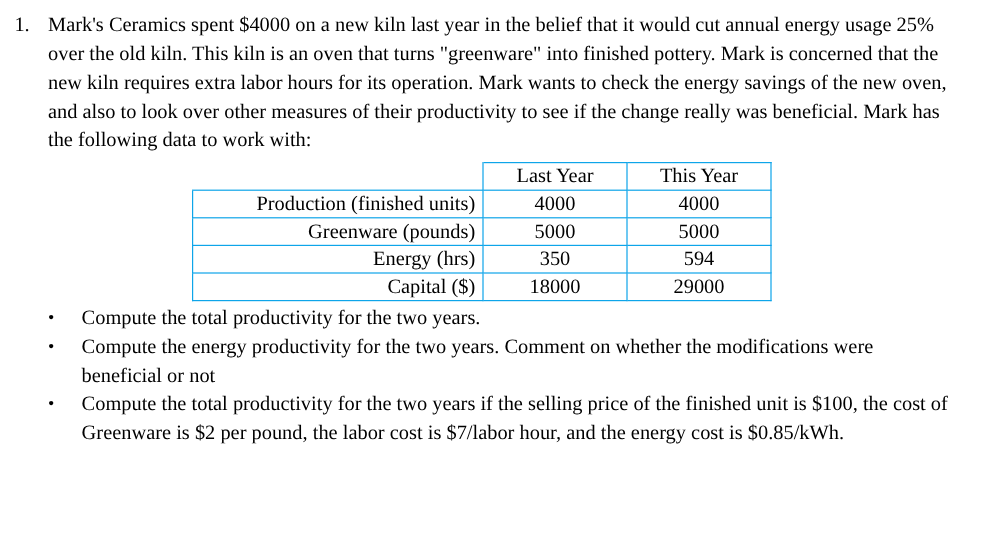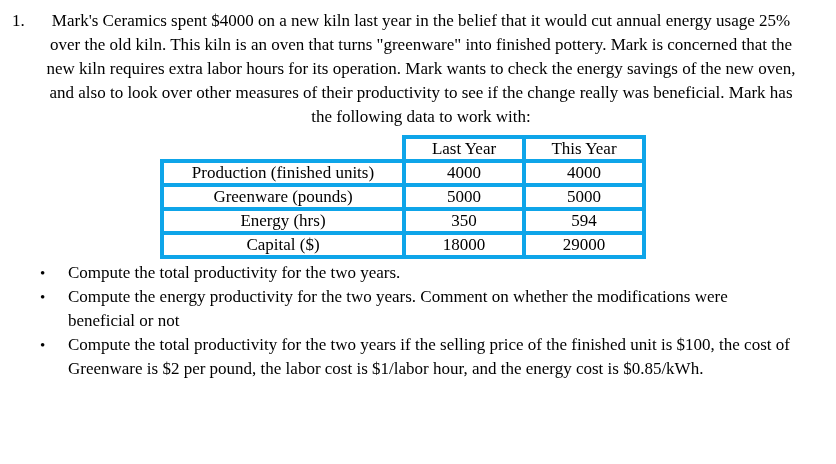--- a/index.html
+++ b/index.html
@@ -22,38 +22,37 @@
     font-size: 17px;
     line-height: 24px;
   }
   .problem-number {
     width: 28px;
     flex: 0 0 28px;
   }
   .problem-paragraph {
     flex: 1;
     max-width: 762px;
-    text-align: center;
   }
   table.data-table {
     border-collapse: collapse;
     margin-left: 148px;
     margin-top: 6px;
     font-size: 17px;
   }
   table.data-table td, table.data-table th {
-    border: 4px solid #0ea5e9;
+    border: 1px solid #0ea5e9;
     padding: 0 6px;
     height: 23px;
     font-weight: normal;
     white-space: nowrap;
   }
   table.data-table td.label-cell {
     width: 242px;
-    text-align: center;
+    text-align: right;
   }
   table.data-table td.value-cell, table.data-table th.value-head {
     width: 120px;
     text-align: center;
   }
   table.data-table th.corner-cell {
     border-top: none;
     border-left: none;
     width: 242px;
   }
@@ -121,17 +120,17 @@
     <li>
       <span class="bullet-glyph">•</span>
       <span class="bullet-text">Compute the total productivity for the two years.</span>
     </li>
     <li>
       <span class="bullet-glyph">•</span>
       <span class="bullet-text">Compute the energy productivity for the two years. Comment on whether the modifications were beneficial or not</span>
     </li>
     <li>
       <span class="bullet-glyph">•</span>
-      <span class="bullet-text">Compute the total productivity for the two years if the selling price of the finished unit is $100, the cost of Greenware is $2 per pound, the labor cost is $1/labor hour, and the energy cost is $0.85/kWh.</span>
+      <span class="bullet-text">Compute the total productivity for the two years if the selling price of the finished unit is $100, the cost of Greenware is $2 per pound, the labor cost is $7/labor hour, and the energy cost is $0.85/kWh.</span>
     </li>
   </ul>
 
 </div>
 
 </body></html>

